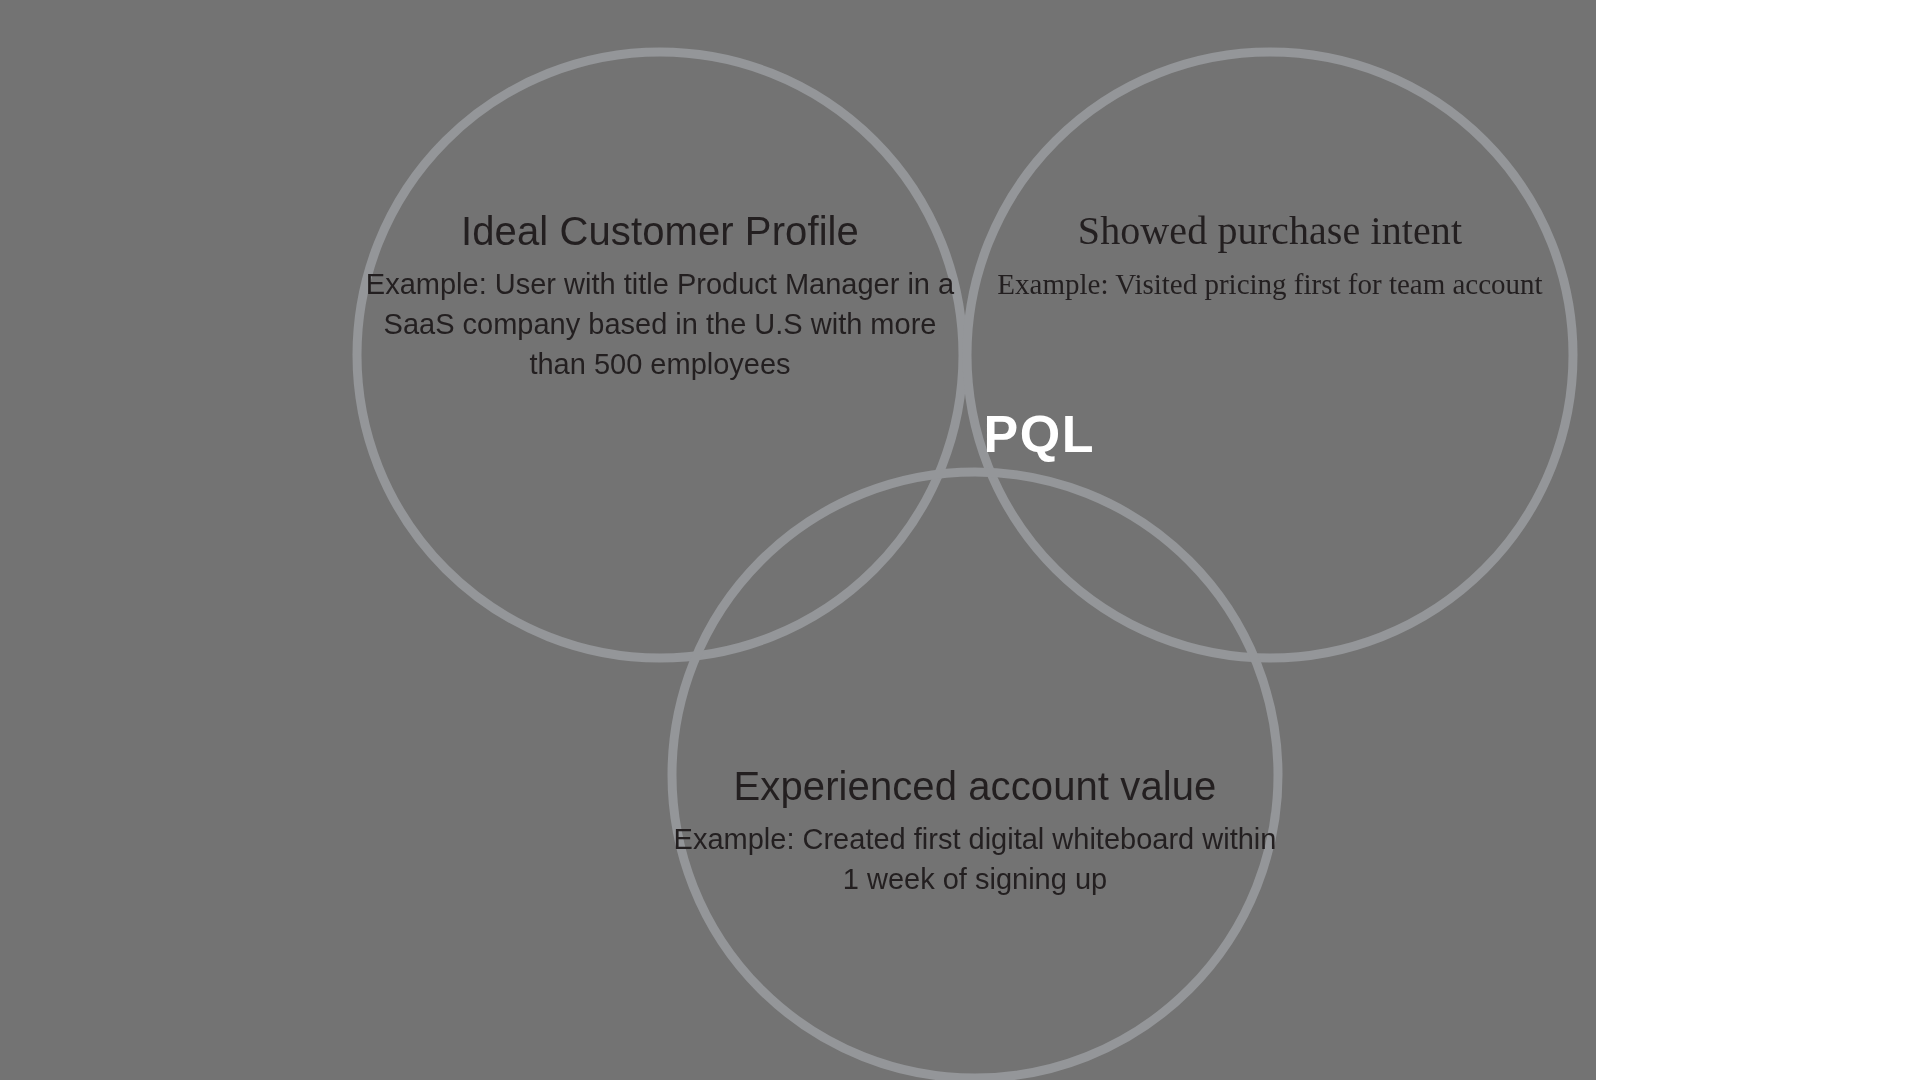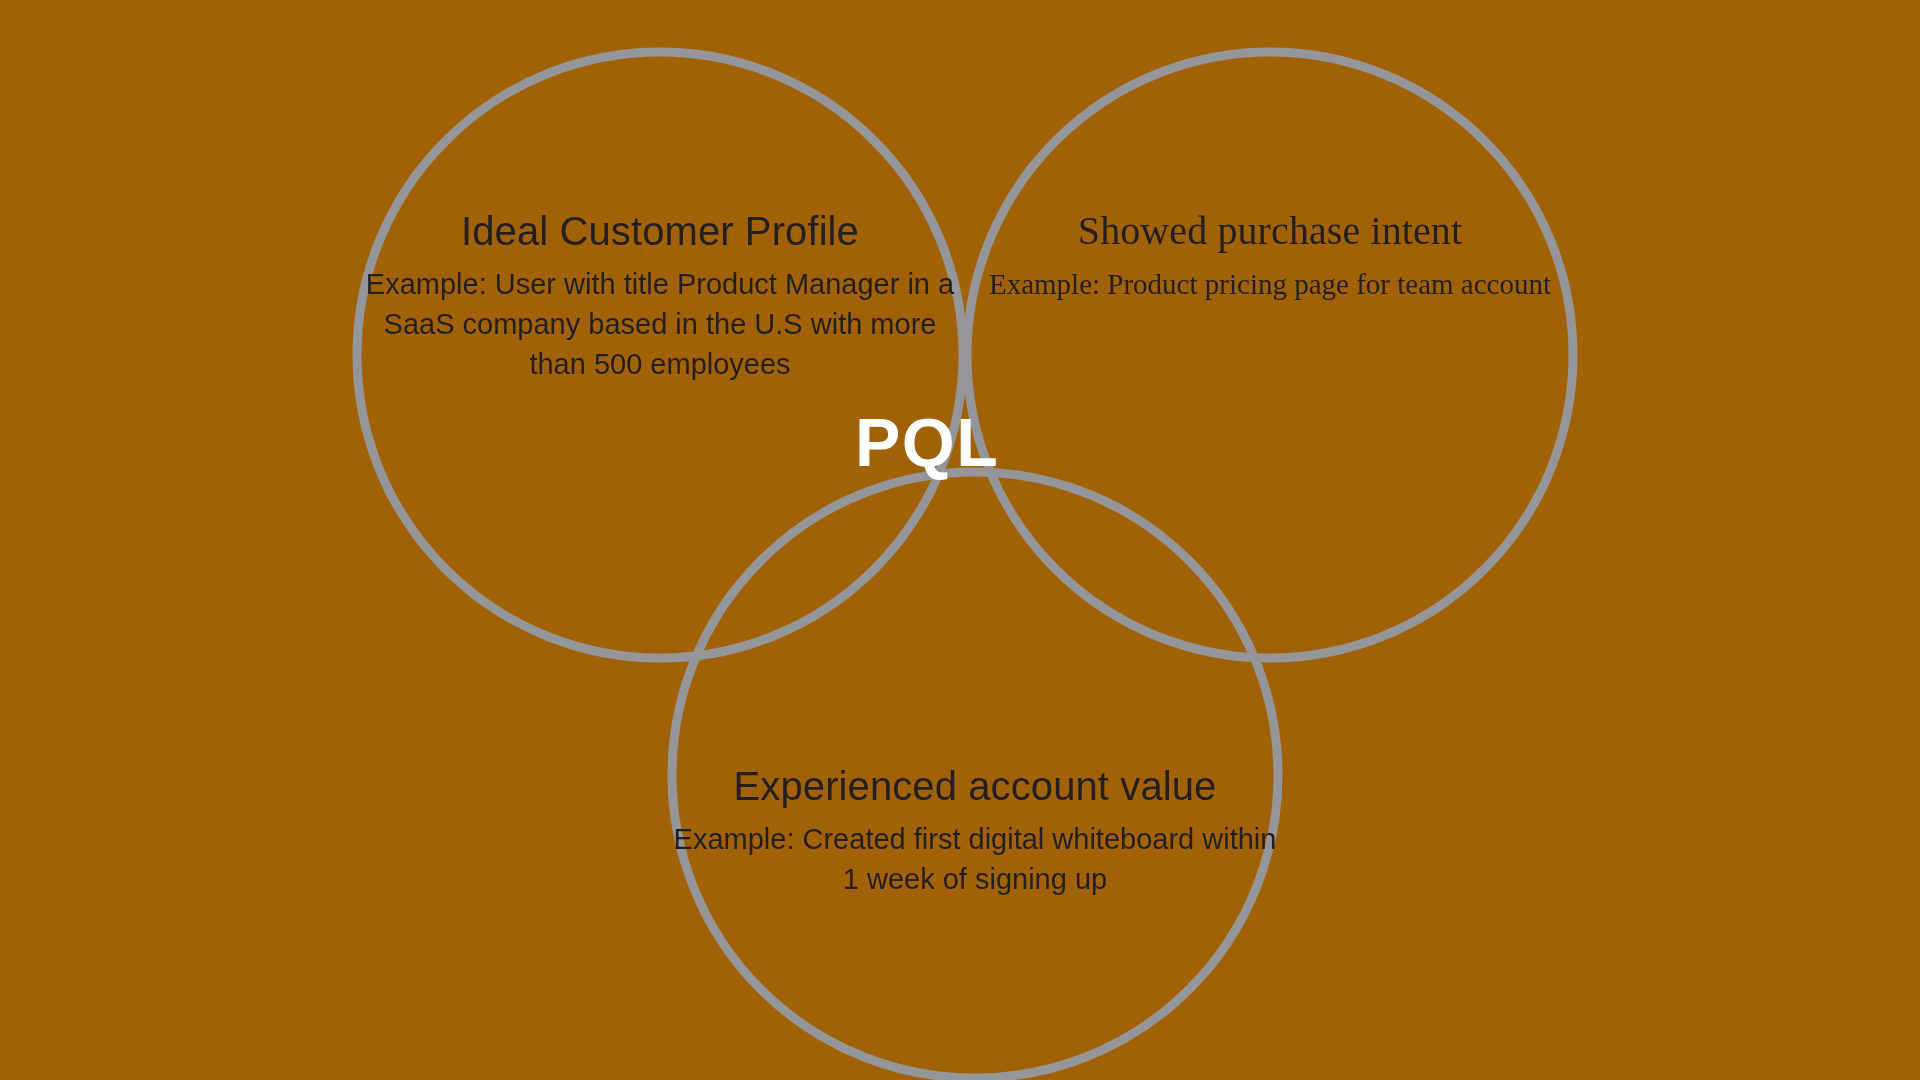--- a/index.html
+++ b/index.html
@@ -10,23 +10,23 @@
   }
   body {
     width: 1920px;
     height: 1080px;
     overflow: hidden;
     font-family: "Liberation Sans", sans-serif;
     -webkit-font-smoothing: antialiased;
   }
   #venn-stage {
     position: relative;
-    width: 1920px;
+    width: 1596px;
     height: 1080px;
-    background: #a16207;
+    background: #737373;
   }
   #venn-svg {
     position: absolute;
     top: 0;
     left: 0;
     width: 1920px;
     height: 1080px;
     display: block;
   }
   .label-block {
@@ -65,23 +65,23 @@
   #label-value {
     left: 665px;
     top: 763px;
     width: 620px;
   }
   #pql-label {
     position: absolute;
     left: 855px;
     top: 408px;
     width: 240px;
-    text-align: left;
+    text-align: right;
     color: #ffffff;
-    font-size: 68px;
+    font-size: 52px;
     font-weight: bold;
     letter-spacing: 1.5px;
     line-height: 1;
     user-select: none;
   }
 </style>
 </head>
 <body>
 
 <div id="venn-stage">
@@ -109,21 +109,21 @@
     <circle cx="975" cy="775" r="303" fill="none" stroke="#949699" stroke-width="9"></circle>
   </svg>
 
   <div class="label-block" id="label-icp">
     <div class="label-title">Ideal Customer Profile</div>
     <div class="label-example">Example: User with title Product Manager in a SaaS company based in the U.S with more than 500 employees</div>
   </div>
 
   <div class="label-block" id="label-intent">
     <div class="label-title">Showed purchase intent</div>
-    <div class="label-example">Example: Product pricing page for team account</div>
+    <div class="label-example">Example: Visited pricing first for team account</div>
   </div>
 
   <div class="label-block" id="label-value">
     <div class="label-title">Experienced account value</div>
     <div class="label-example">Example: Created first digital whiteboard within 1 week of signing up</div>
   </div>
 
   <div id="pql-label">PQL</div>
 
 </div>

